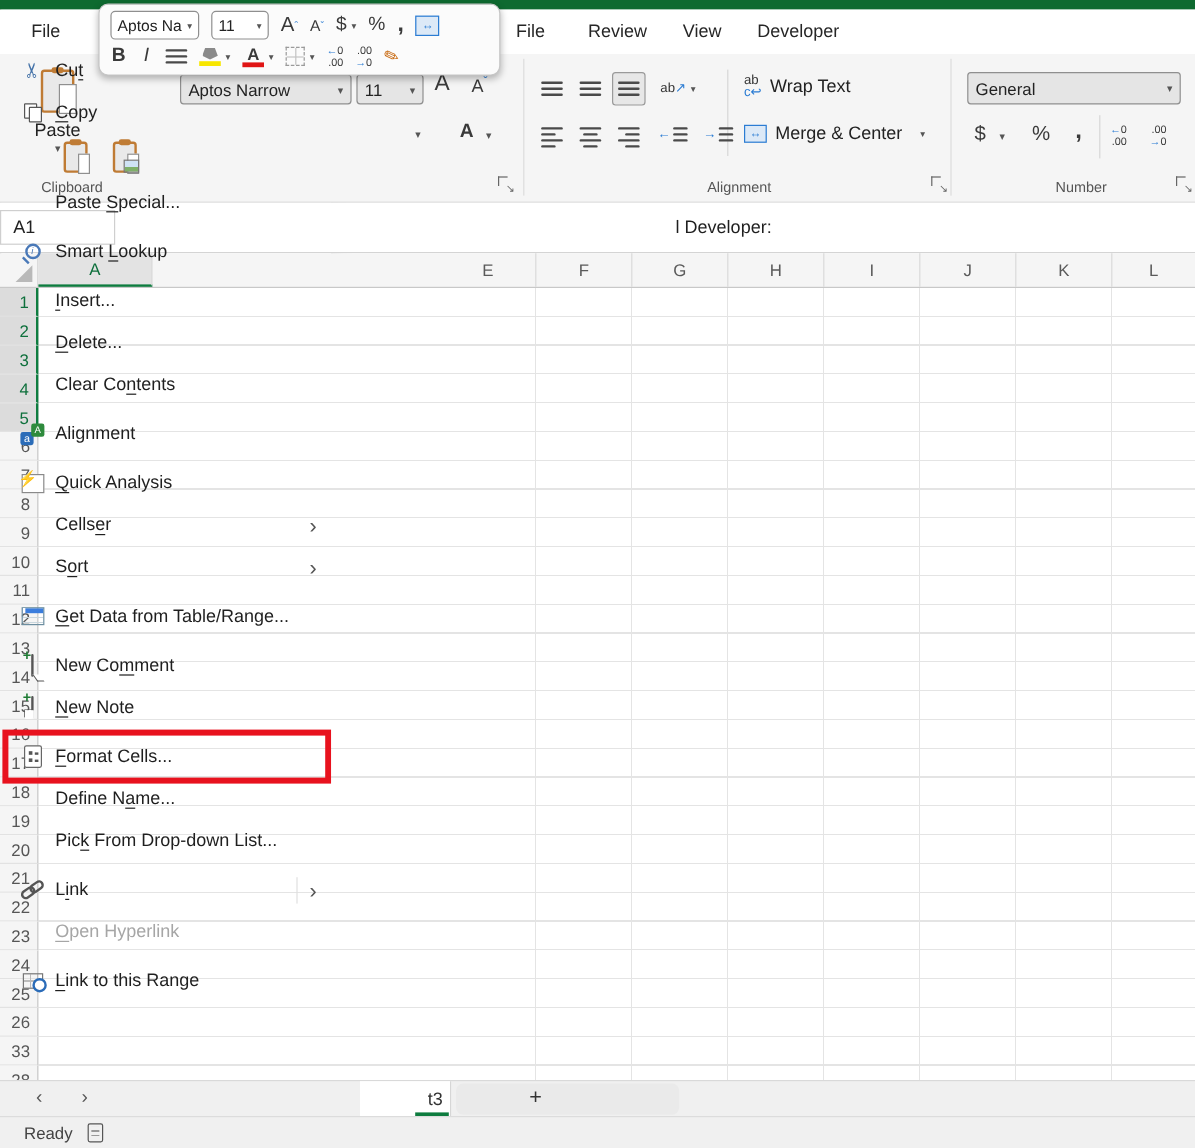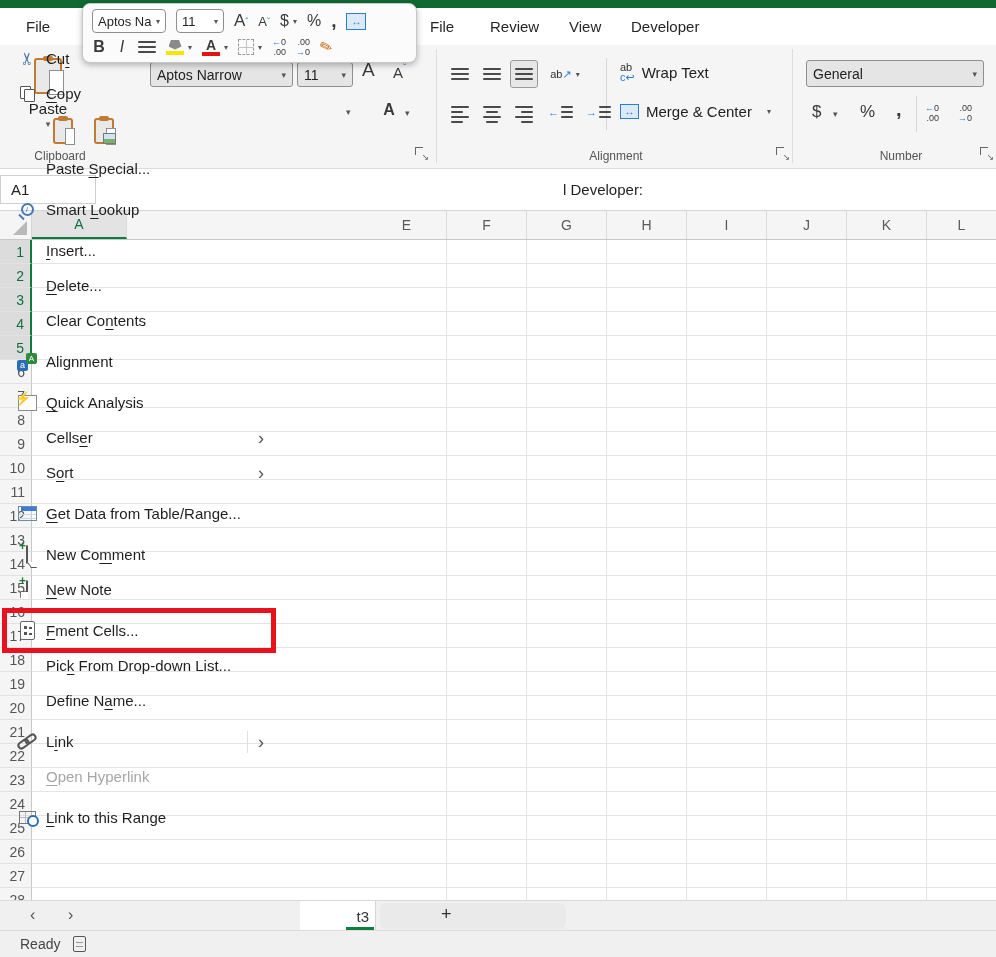--- a/index.html
+++ b/index.html
@@ -360,21 +360,21 @@
         <div class="rh">17</div>
         <div class="rh">18</div>
         <div class="rh">19</div>
         <div class="rh">20</div>
         <div class="rh">21</div>
         <div class="rh">22</div>
         <div class="rh">23</div>
         <div class="rh">24</div>
         <div class="rh">25</div>
         <div class="rh">26</div>
-        <div class="rh">27</div>
+        <div class="rh">33</div>
         <div class="rh">28</div>
       </div>
   </div>
 
   <div id="tabbar" class="abs">
     <span class="nav" id="nav-left">‹</span>
     <span class="nav" id="nav-right">›</span>
     <span id="addzone"></span>
     <div id="sheet-tab">
       <span>t3</span>
@@ -582,31 +582,31 @@
         <span class="lbl"><u>N</u><span>ew Note</span></span>
       </div>
 
       <div class="msep"></div>
 
       <div class="mi">
         <div class="red-frame"></div>
         <span class="ic">
             <span class="fc-ic"></span>
           </span>
-        <span class="lbl"><u>F</u><span>ment Cells...</span></span>
+        <span class="lbl"><u>F</u><span>ormat Cells...</span></span>
+      </div>
+
+      <div class="mi">
+        <span class="ic"></span>
+        <span class="lbl"><span>Define N</span><u>a</u><span>me...</span></span>
       </div>
 
       <div class="mi">
         <span class="ic"></span>
         <span class="lbl"><span>Pic</span><u>k</u><span> From Drop-down List...</span></span>
-      </div>
-
-      <div class="mi">
-        <span class="ic"></span>
-        <span class="lbl"><span>Define N</span><u>a</u><span>me...</span></span>
       </div>
 
       <div class="msep"></div>
 
       <div class="mi">
         <span class="ic">
             <span class="lk-ic">
               <i class="r1"></i>
               <i class="r2"></i>
             </span>

